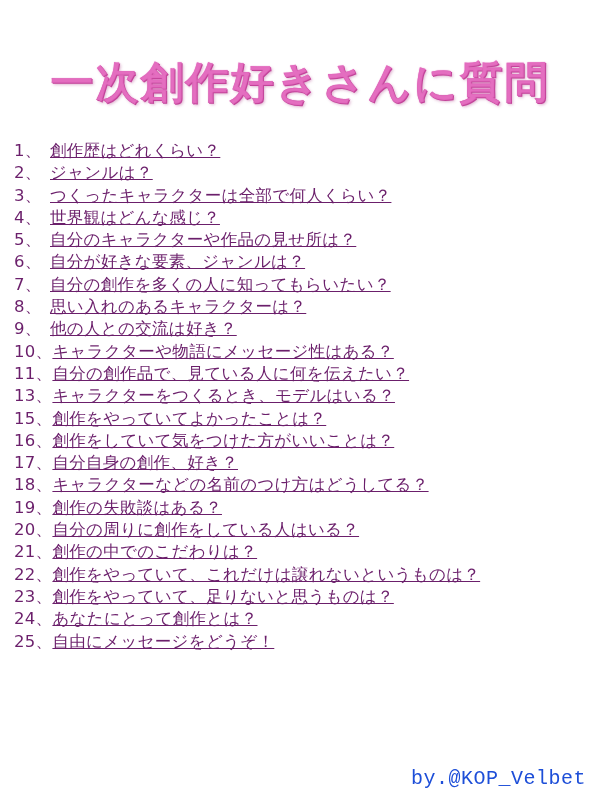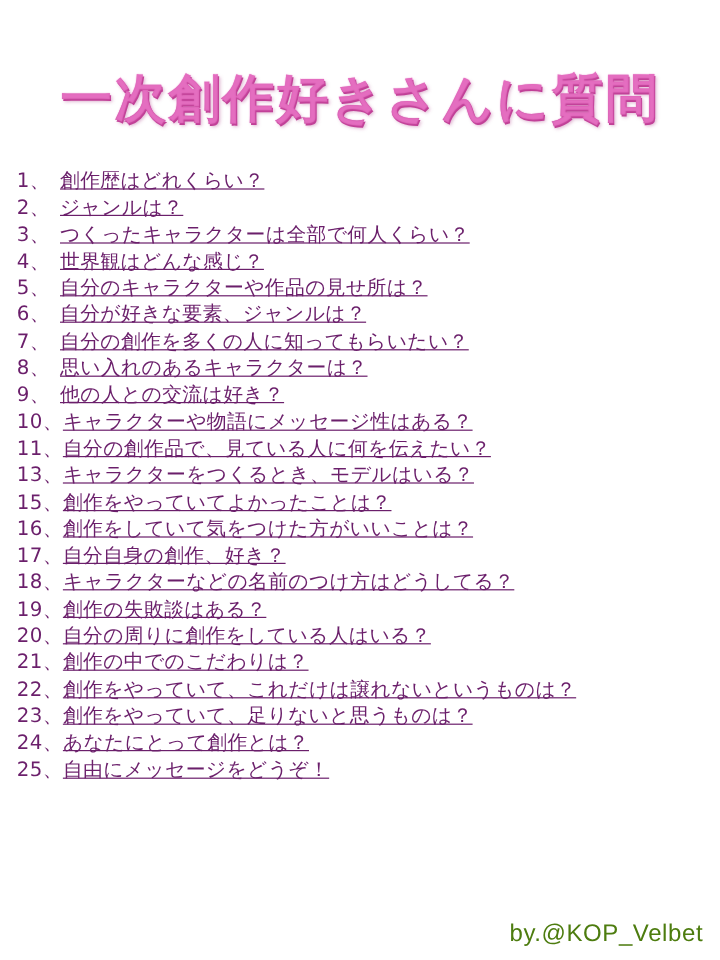--- a/index.html
+++ b/index.html
@@ -66,22 +66,22 @@
   }
   .q-text {
     color: #6b1f6b;
     text-decoration: underline;
   }
   .credit {
     position: absolute;
     right: 14px;
     bottom: 10px;
     font-size: 20px;
-    color: #4d7c0f;
-    font-family: Liberation Sans, sans-serif;
+    color: #1d4ed8;
+    font-family: Liberation Mono, monospace;
     letter-spacing: 0.5px;
   }
 </style>
 </head>
 <body>
 
 <div class="page">
 
   <div class="title">一次創作好きさんに質問</div>
 

